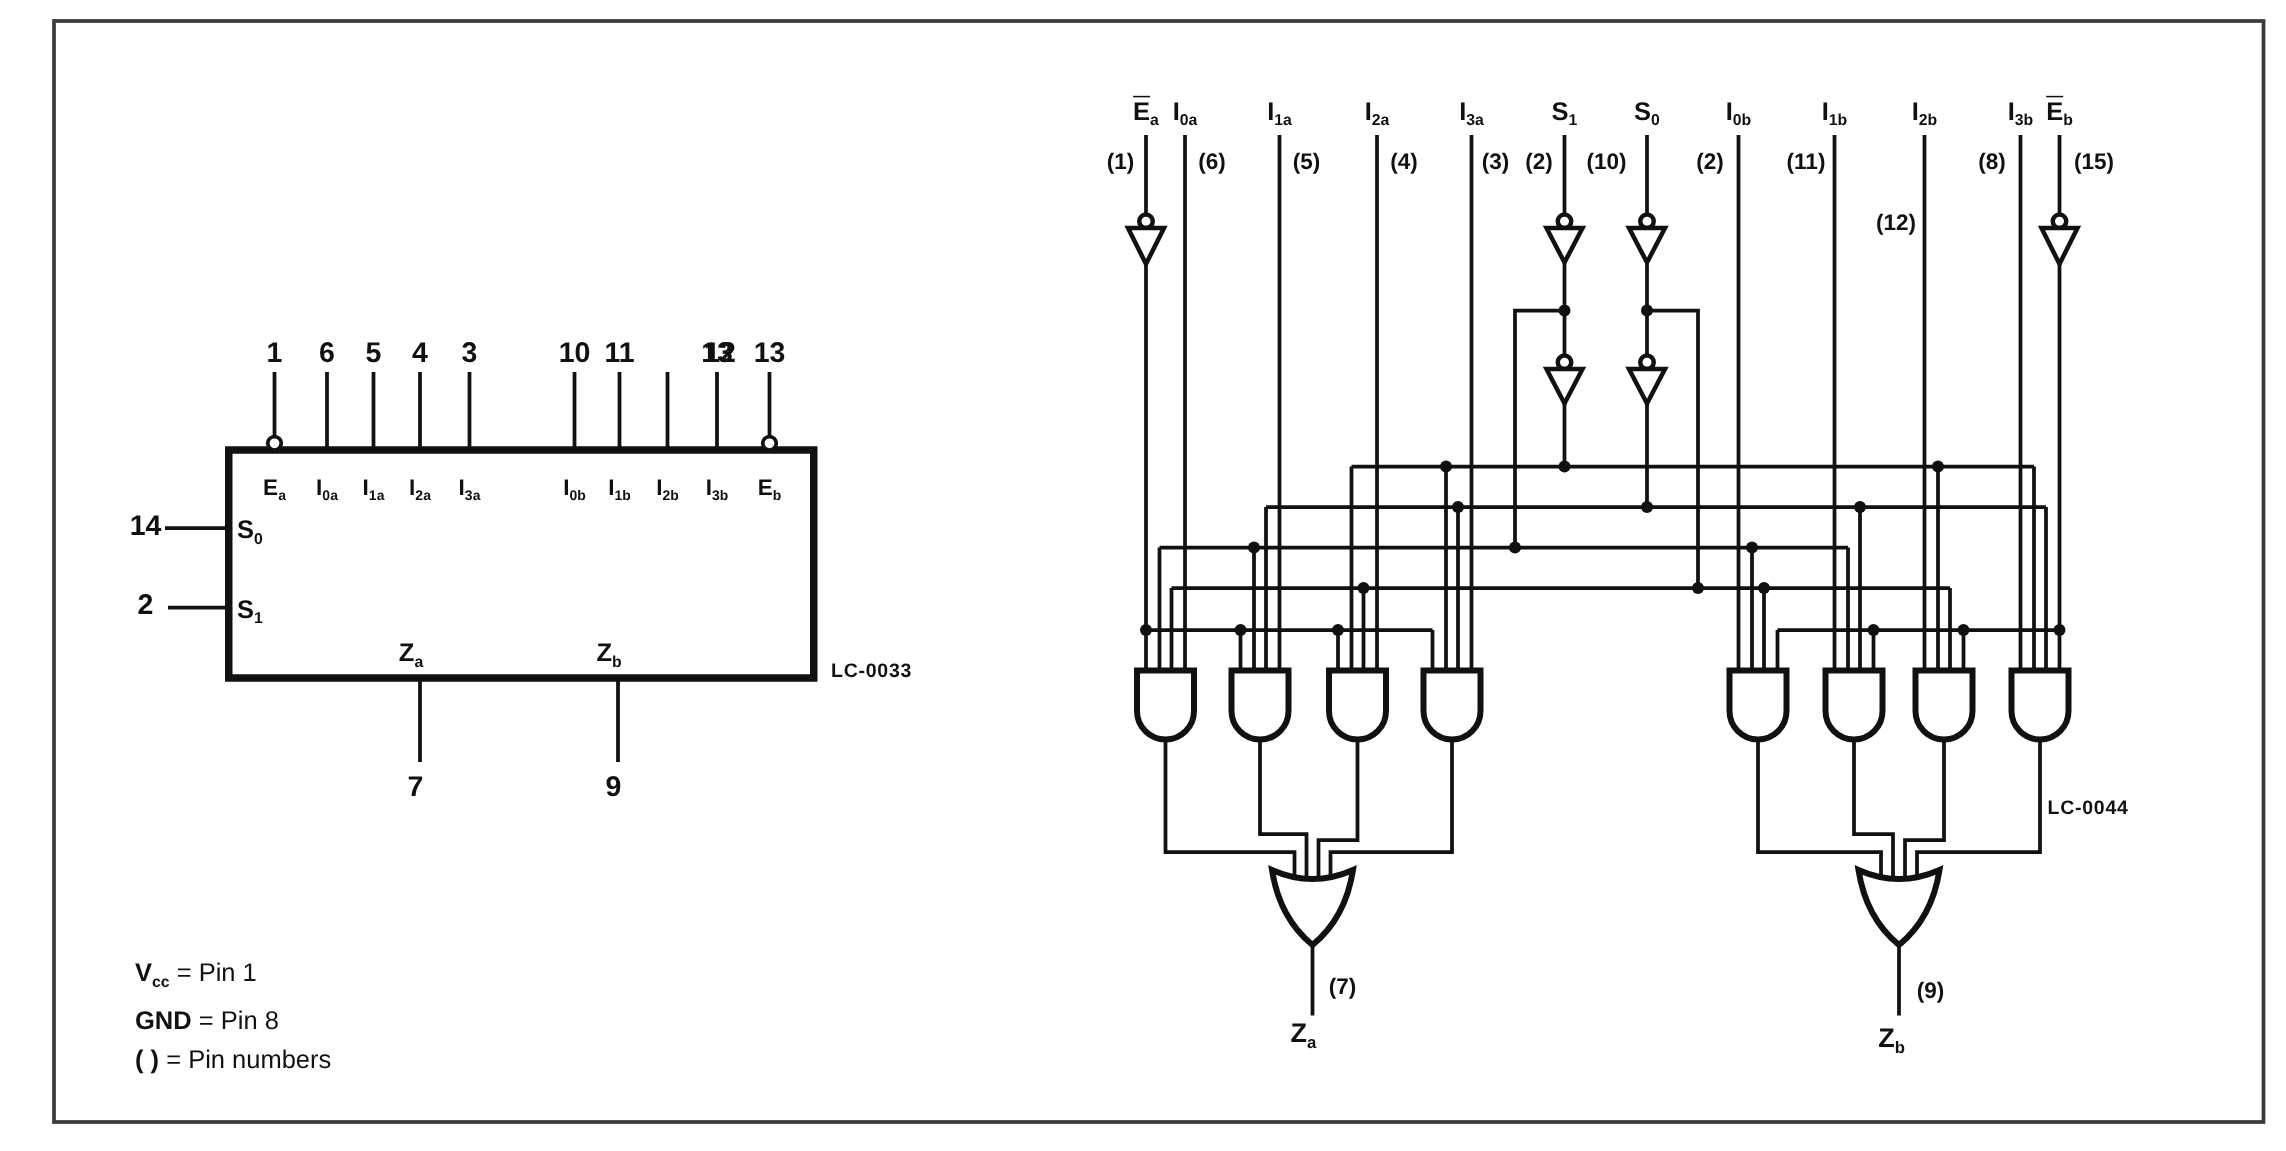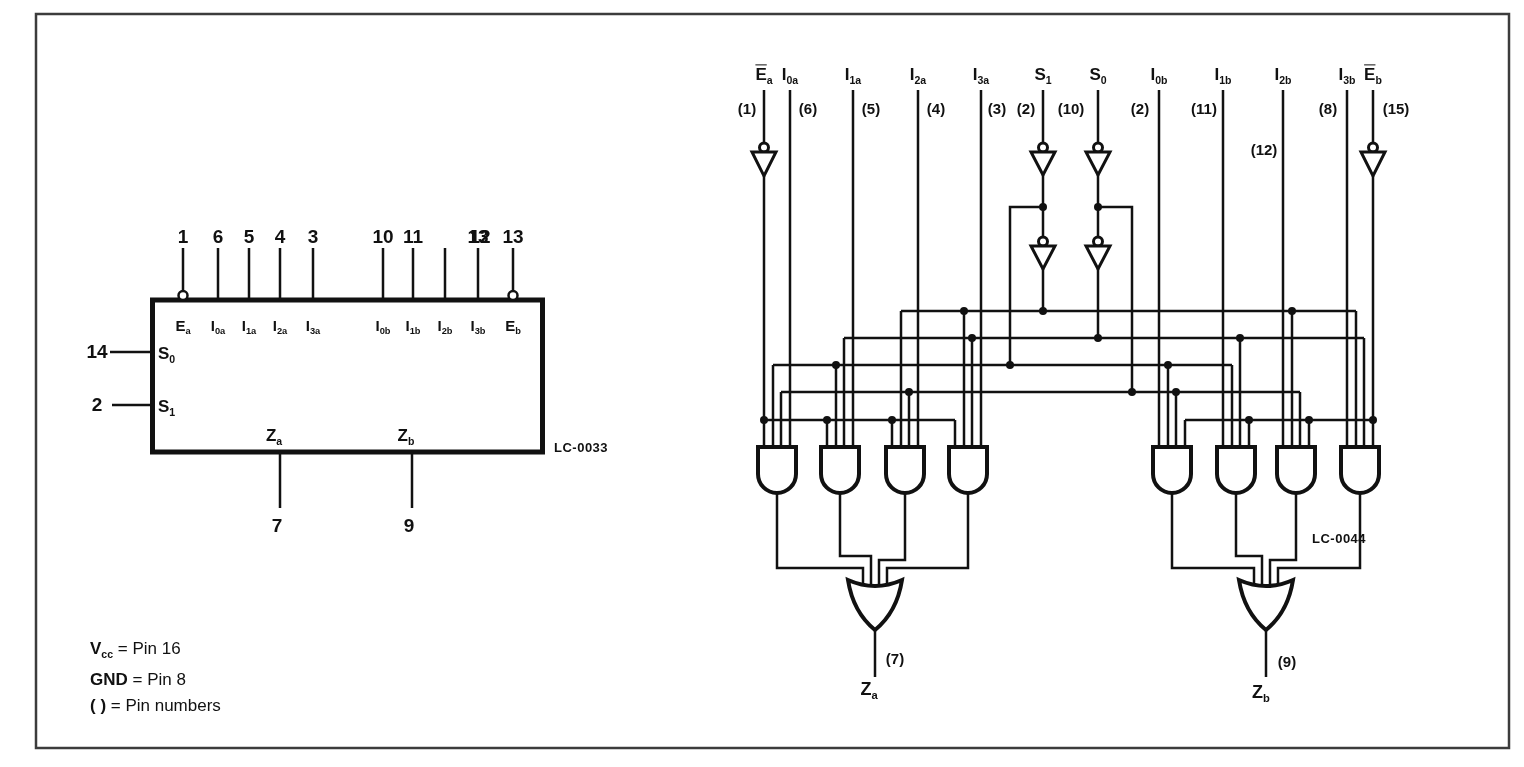--- a/index.html
+++ b/index.html
@@ -185,20 +185,20 @@
       <div class="lbl pin ctr" style="left: 1328px; top: 108px;"><span>(8)</span></div>
       <div class="lbl sig2 ctr" style="left: 1373px; top: 76px;"><span class="ovl">E</span><sub>b</sub></div>
       <div class="lbl pin ctr" style="left: 1396px; top: 108px;"><span>(15)</span></div>
       <div class="lbl pin ctr" style="left: 895px; top: 658px;"><span>(7)</span></div>
       <div class="lbl out ctr" style="left: 869px; top: 691px;"><span>Z</span><sub>a</sub></div>
       <div class="lbl pin ctr" style="left: 1287px; top: 661px;"><span>(9)</span></div>
       <div class="lbl out ctr" style="left: 1261px; top: 694px;"><span>Z</span><sub>b</sub></div>
     </div>
 
   <div class="lbl chip vctr" style="left:554px;top:447px;">LC-0033</div>
-  <div class="lbl chip vctr" style="left:1312px;top:538px;">LC-0044</div>
+  <div class="lbl chip vctr" style="left:1365px;top:538px;">LC-0044</div>
 
   <div id="notes">
-      <div class="note"><span class="sym"><span>V</span><sub>cc</sub></span><span> = Pin 16</span></div>
+      <div class="note"><span class="sym"><span>V</span><sub>cc</sub></span><span> = Pin 1</span></div>
       <div class="note"><span class="sym"><span>GND</span></span><span> = Pin 8</span></div>
       <div class="note"><span class="sym"><span>( )</span></span><span> = Pin numbers</span></div>
     </div>
 </div>
 
 </body></html>

